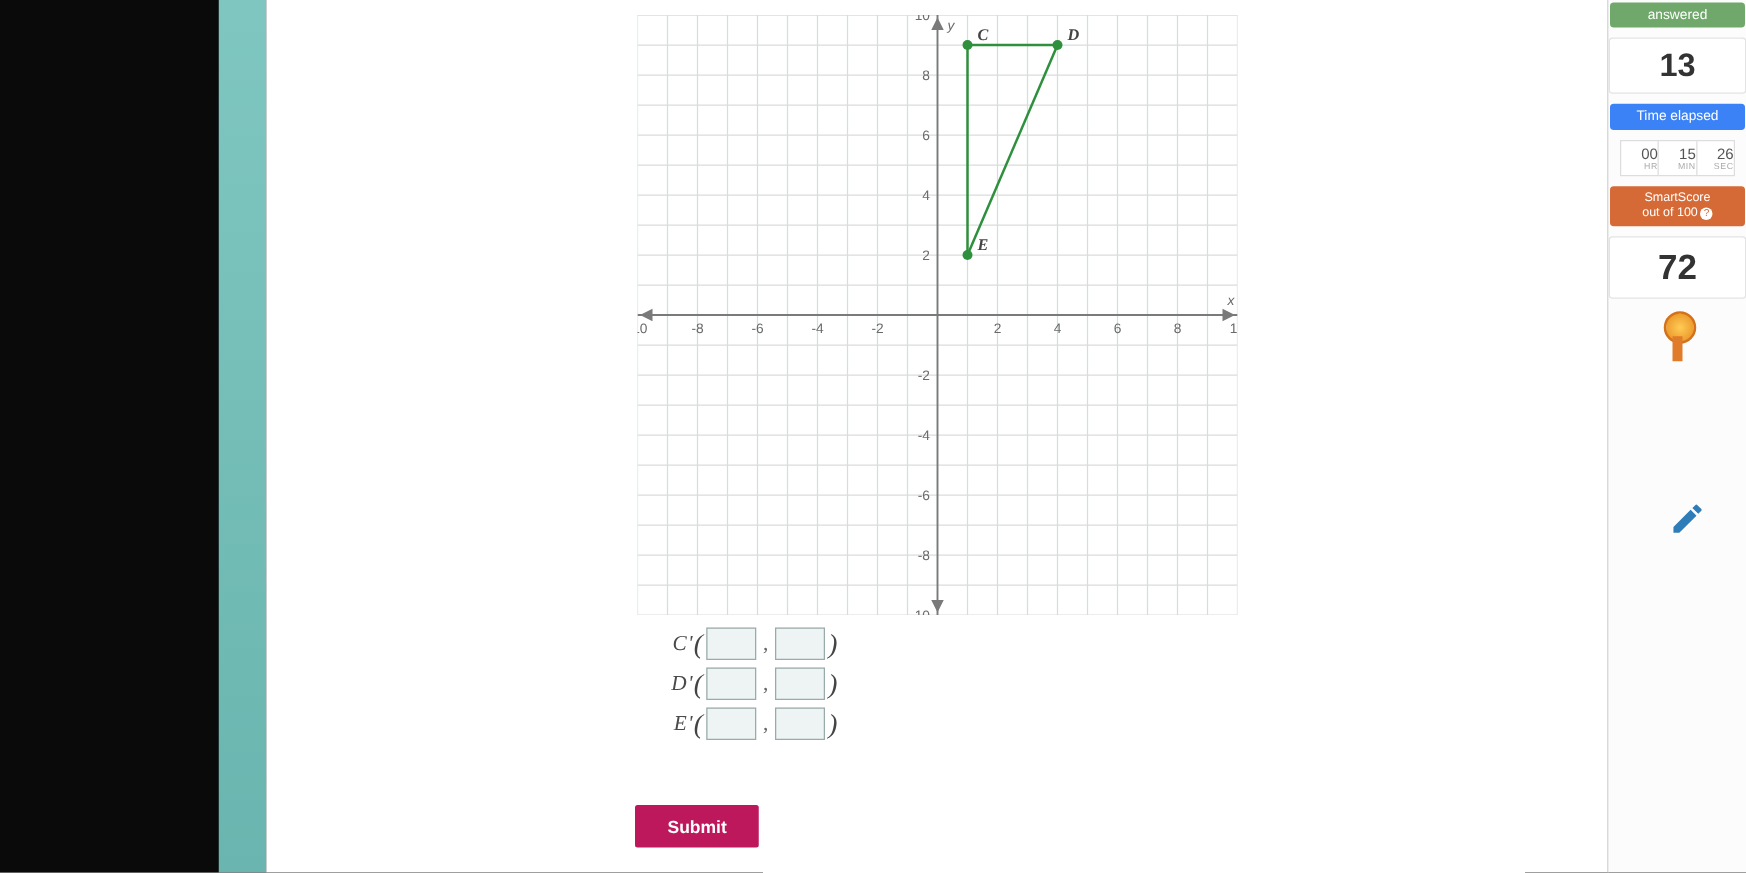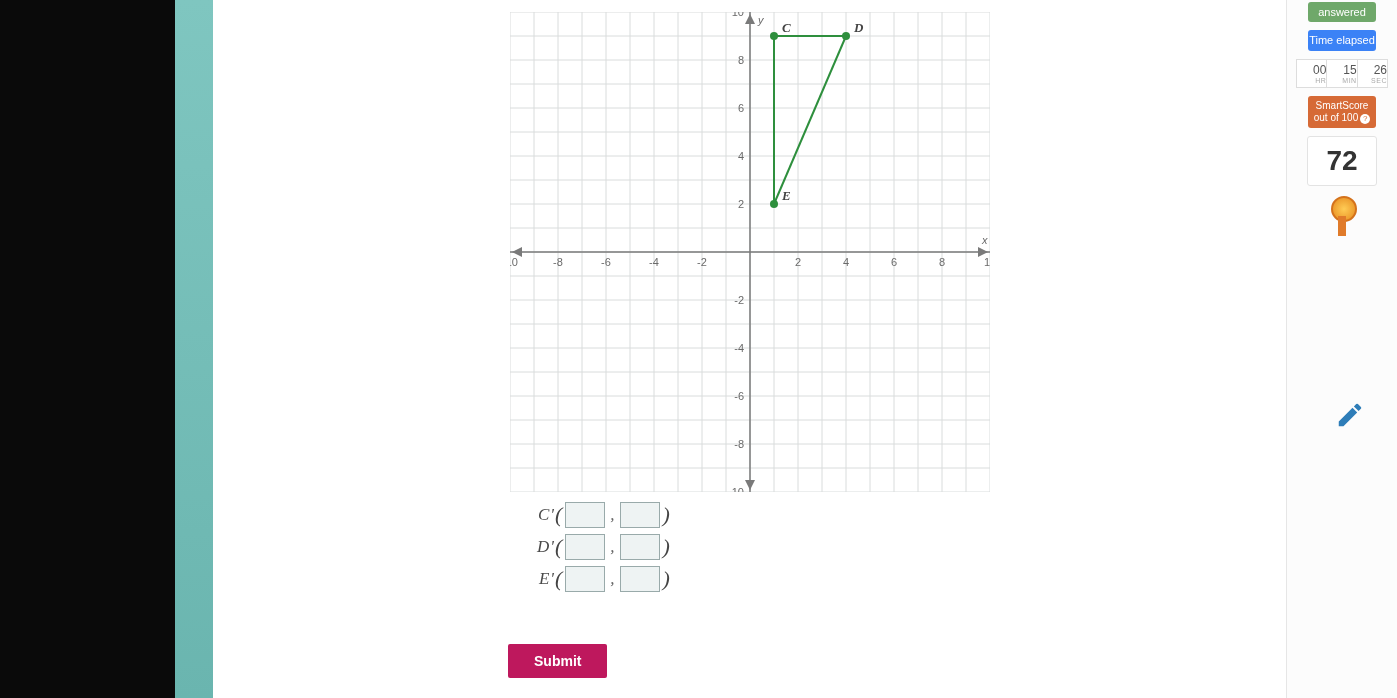--- a/index.html
+++ b/index.html
@@ -11,21 +11,21 @@
   .grid{position:relative;width:480px;height:480px}
   .grid svg{display:block}
   .inputs{margin:10px 0 10px 290px}
   .row{display:flex;align-items:center;margin:6px 0;color:#4a4a4a;font-style:italic;font-family:'Times New Roman',serif;font-size:17px}
   .row .label{width:22px;text-align:right;letter-spacing:1px}
   .box{width:34px;height:22px;border:1px solid #9aa;background:#eef3f3;margin:0 3px;display:inline-block}
   .paren{font-size:22px;color:#444}
   .comma{margin:0 2px;color:#666}
   .submit{background:#be185d;color:#fff;border:none;padding:9px 26px;font-size:14px;font-weight:bold;position:absolute;bottom:20px;left:295px;cursor:pointer;border-radius:2px}
   .sidebar{width:110px;background:#fcfcfc;display:flex;flex-direction:column;align-items:center;gap:8px;padding-top:2px;border-left:1px solid #e6e6e6}
-  .sb-box{width:68px;text-align:center;border-radius:3px}
+  .sb-box{width:108px;text-align:center;border-radius:3px}
   .answered{background:#6fa86a;color:#fff;font-size:11px;padding:4px 0}
   .count{background:#fff;color:#333;font-size:26px;font-weight:bold;padding:6px 0;border:1px solid #e3e3e3}
   .time-hdr{background:#3b82f6;color:#fff;font-size:11px;padding:4px 0;line-height:1.2}
   .time-grid{display:flex;width:90px;border:1px solid #ddd;background:#fff}
   .time-cell{flex:1;text-align:right;font-size:12px;color:#555;padding:3px 0;border-right:1px solid #ddd}
   .time-cell:last-child{border-right:none}
   .time-sub{font-size:7px;color:#aaa;display:block;letter-spacing:0.5px}
   .ss-hdr{background:#d66a36;color:#fff;font-size:10px;padding:4px 0;line-height:1.2}
   .ss-hdr .q{display:inline-block;width:10px;height:10px;border-radius:50%;background:#fff;color:#d66a36;font-size:8px;line-height:10px;margin-left:2px}
   .ss-score{background:#fff;font-size:28px;font-weight:bold;color:#333;padding:8px 0;border:1px solid #e3e3e3}
@@ -153,20 +153,21 @@
         <input class="box" value="" style="">
         <span class="paren">)</span>
       </div>
     </div>
 
   <button class="submit">Submit</button>
 </div>
 
 <div class="sidebar">
   <div class="sb-box answered">answered</div>
+  <div class="sb-box count">13</div>
   <div class="sb-box time-hdr"><span>Time
 elapsed</span></div>
   <div class="time-grid">
     <div class="time-cell"><span>00</span><span class="time-sub">HR</span></div>
     <div class="time-cell"><span>15</span><span class="time-sub">MIN</span></div>
     <div class="time-cell"><span>26</span><span class="time-sub">SEC</span></div>
   </div>
   <div class="sb-box ss-hdr">
     <span>SmartScore</span><br>
     <span>out of 100</span><span class="q">?</span>

